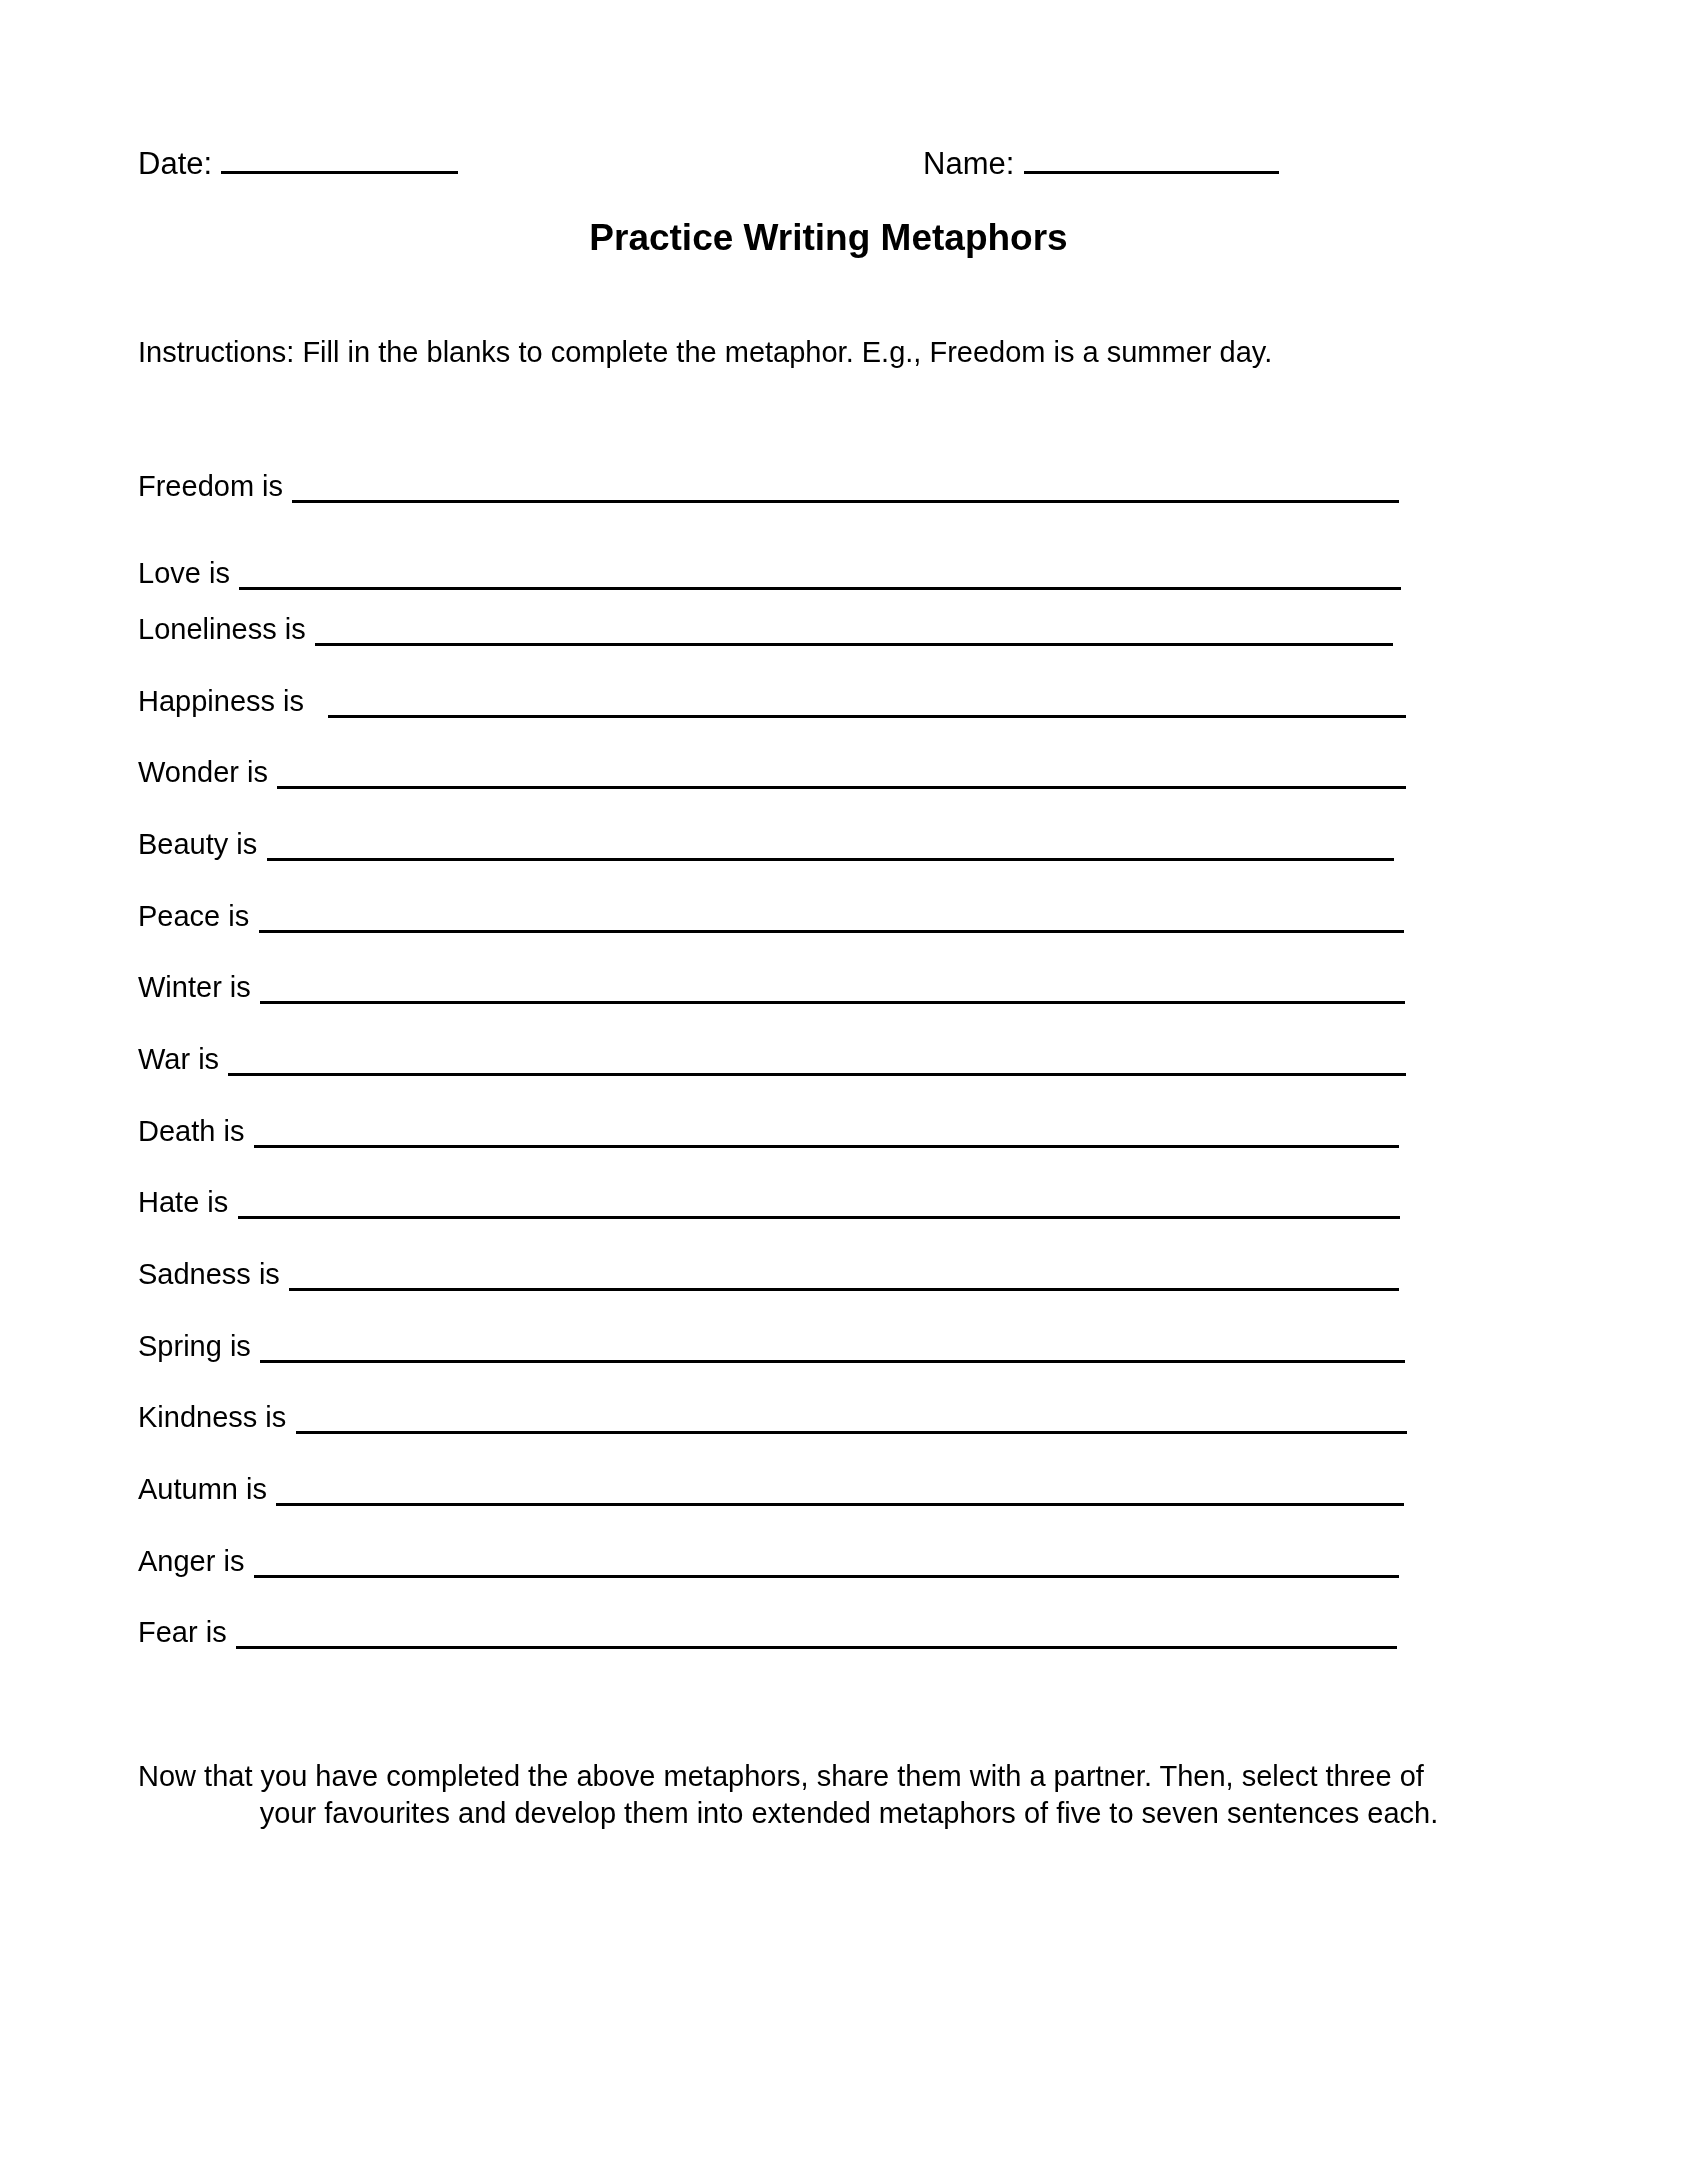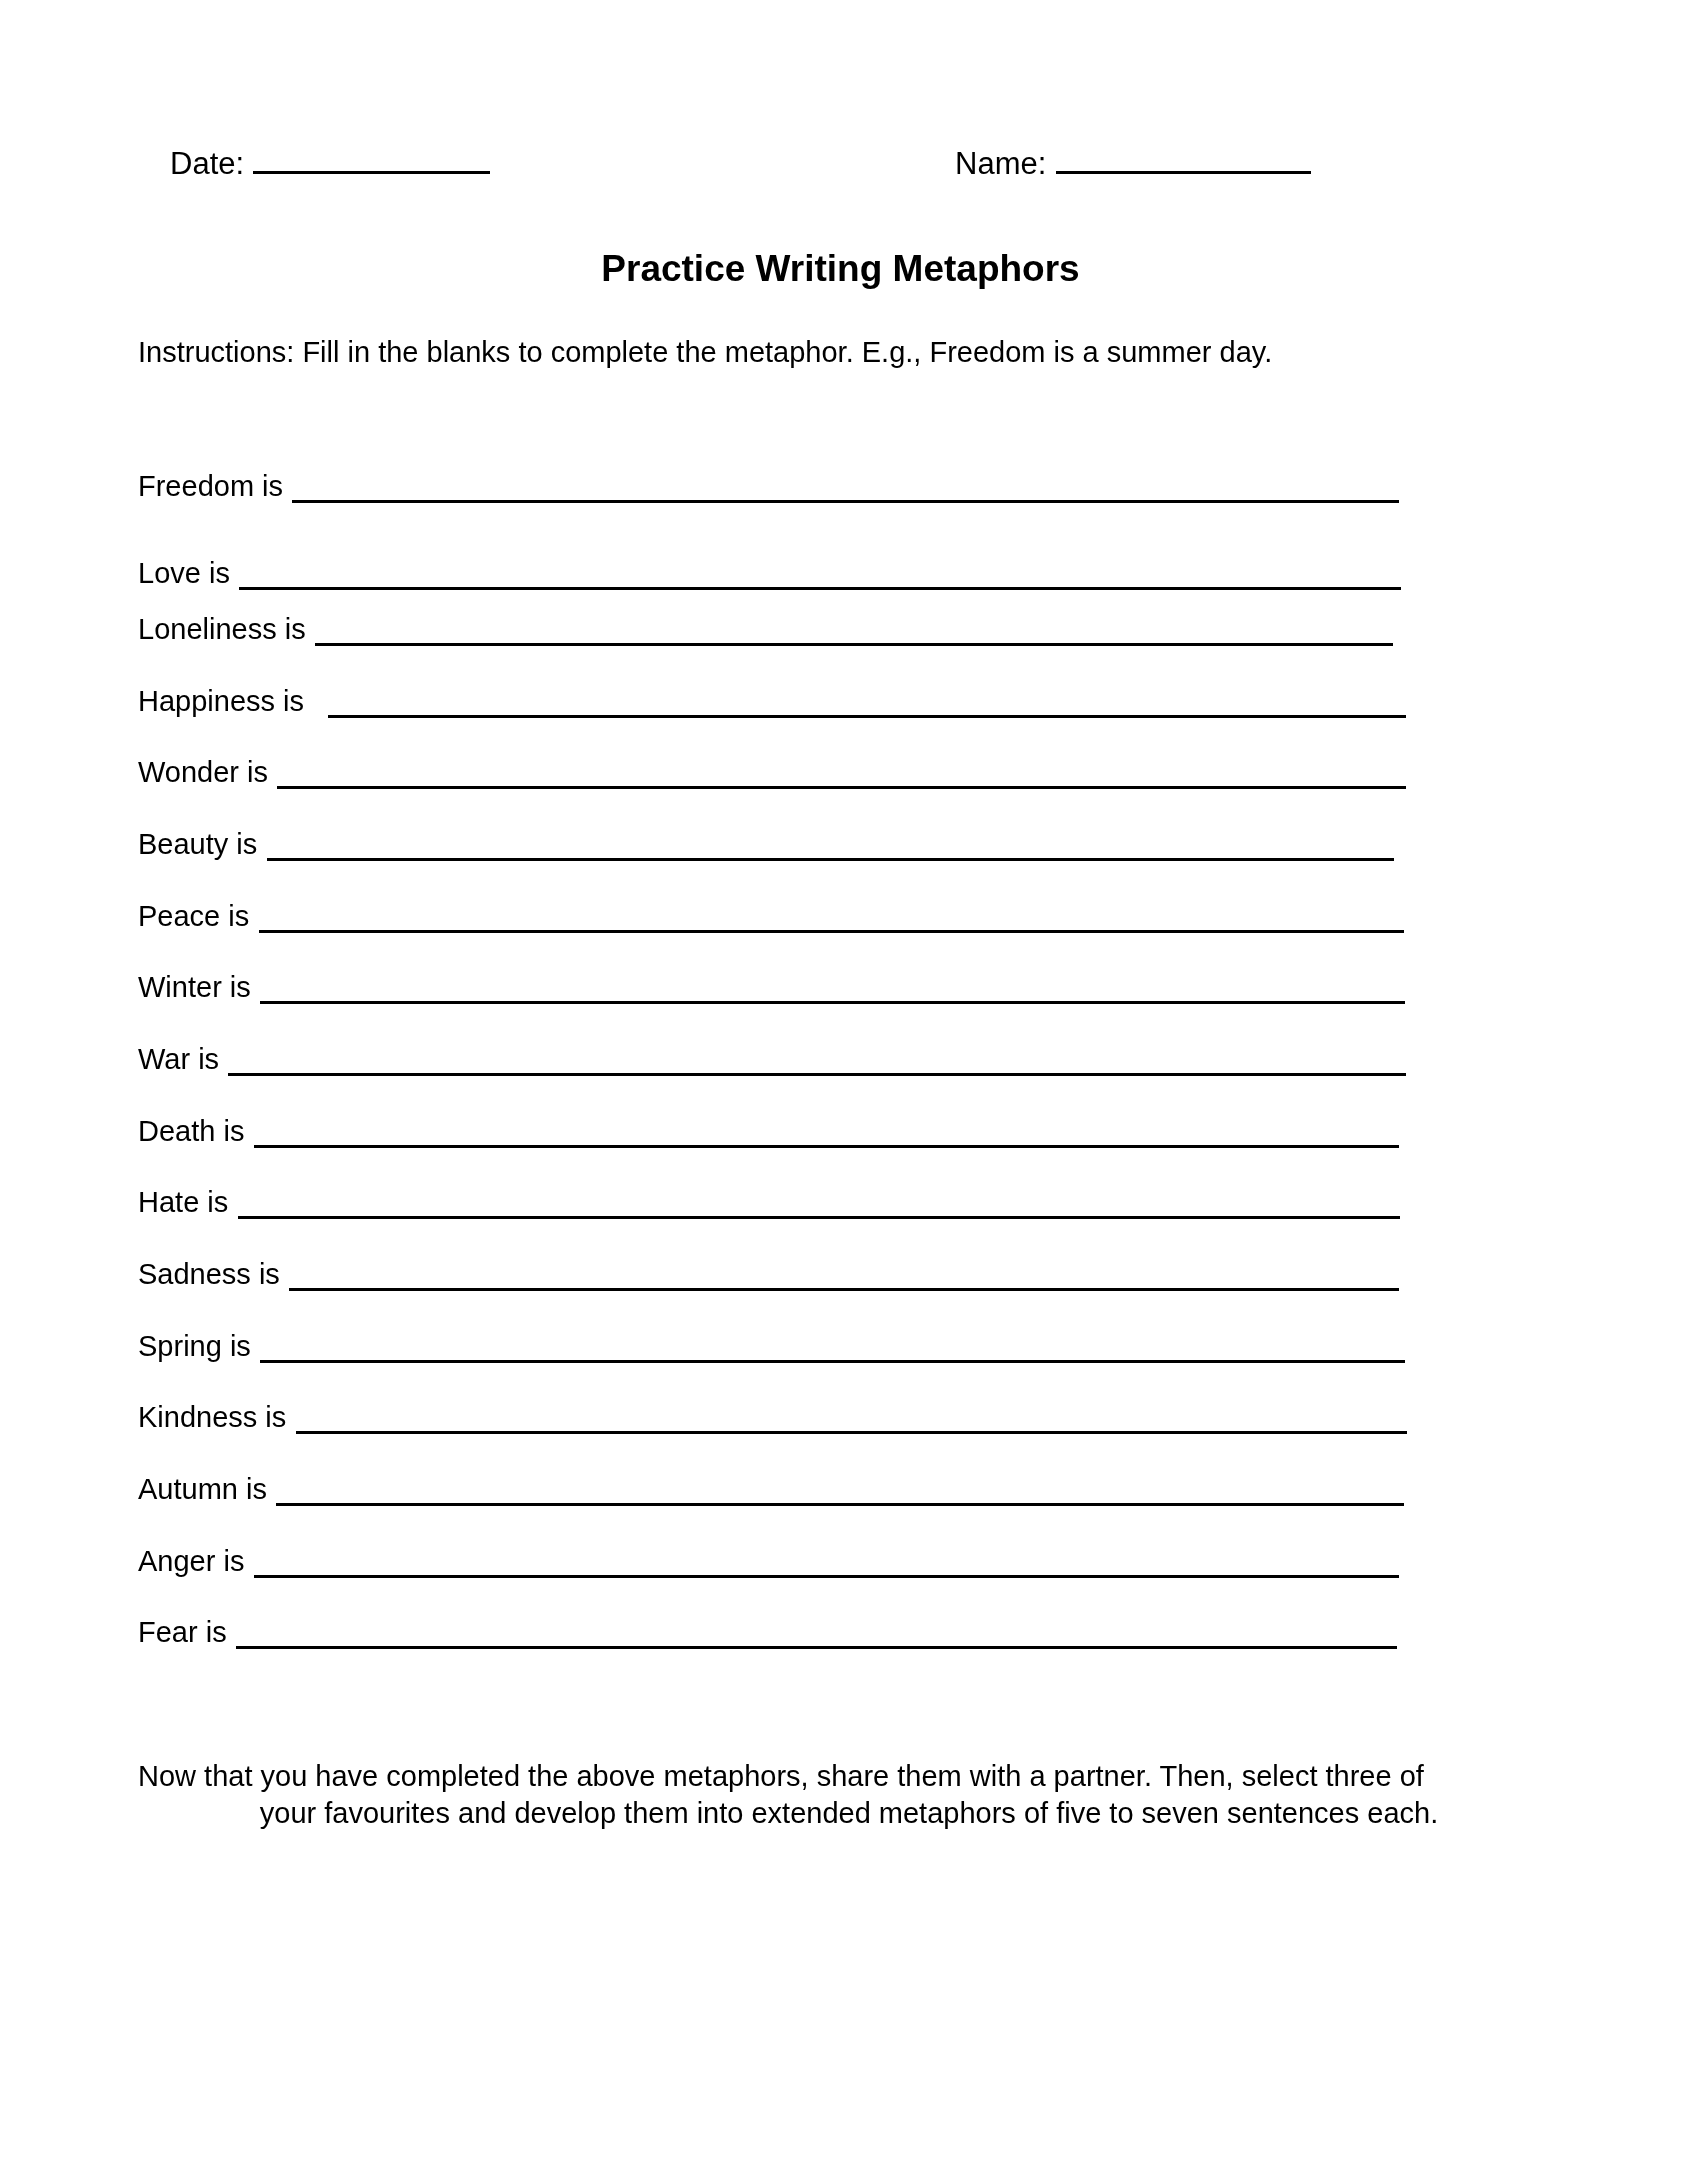--- a/index.html
+++ b/index.html
@@ -1,37 +1,37 @@
 <!DOCTYPE html>
 <html style="font-size:10.6px"><head>
 <meta charset="utf-8">
 <style>
   html, body { margin: 0; padding: 0; background: #ffffff; }
   body { width: 1687px; height: 2183px; position: relative; overflow: hidden;
          font-family: "Liberation Sans", sans-serif; color: #000; }
   .abs { position: absolute; white-space: nowrap; }
-  .field { font-size: 31px; line-height: 37px; margin-left: 32px; }
+  .field { font-size: 31px; line-height: 37px; }
   .blank-short { display: inline-block; border-bottom: 3.3px solid #000; vertical-align: baseline; height: 26.5px; margin-left: 9.3px; }
   .title { left: 0; width: 1657px; text-align: center; font-size: 37px; font-weight: bold; line-height: 46px; }
   .instr { font-size: 29px; line-height: 37px; }
   .row { left: 138px; font-size: 29px; line-height: 37px; display: flex; align-items: center; }
   .row .line { display: inline-block; border-bottom: 3.3px solid #000; height: 29px; margin-left: 9.3px; }
   .para { left: 138px; font-size: 29px; line-height: 37px; white-space: normal; width: 1422px; }
 </style>
 </head>
 <body>
 
 <div class="abs field" style="left:138px; top:144px;">
   <span>Date:</span><span class="blank-short" style="width:237px;"></span>
 </div>
 <div class="abs field" style="left:923px; top:144px;">
   <span>Name:</span><span class="blank-short" style="width:255px;"></span>
 </div>
 
-<div class="abs title" style="top:246px;padding-left:12px;">Practice Writing Metaphors</div>
+<div class="abs title" style="top:215px;">Practice Writing Metaphors</div>
 
 <div class="abs instr" style="left:138px; top:325px;margin-top:9px;">Instructions: Fill in the blanks to complete the metaphor.  E.g., Freedom is a summer day.</div>
 
 <div class="abs row" style="top:468px;">
     <span>Freedom is</span>
     <span class="line" style="width:1107px;"></span>
   </div>
 <div class="abs row" style="top:539px;margin-top:16px;">
     <span>Love is</span>
     <span class="line" style="width:1162px;"></span>

